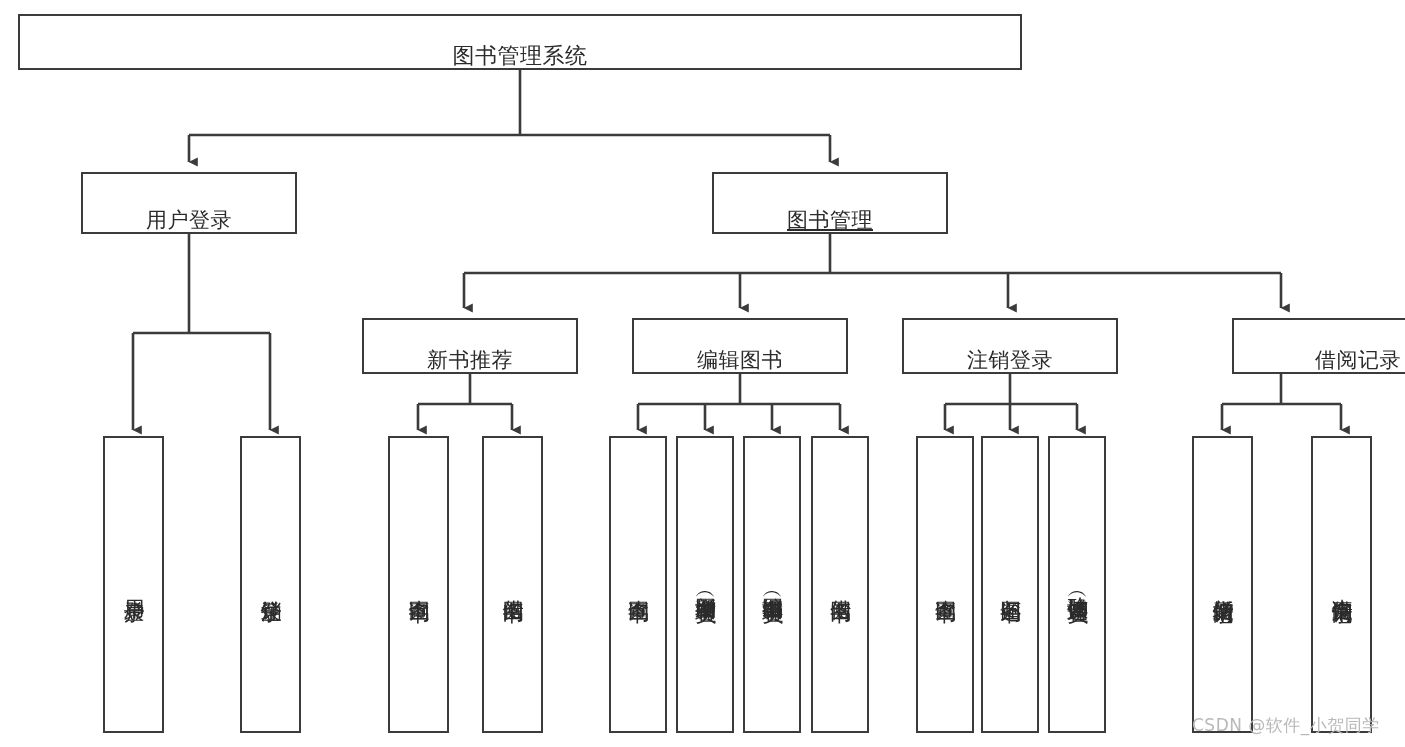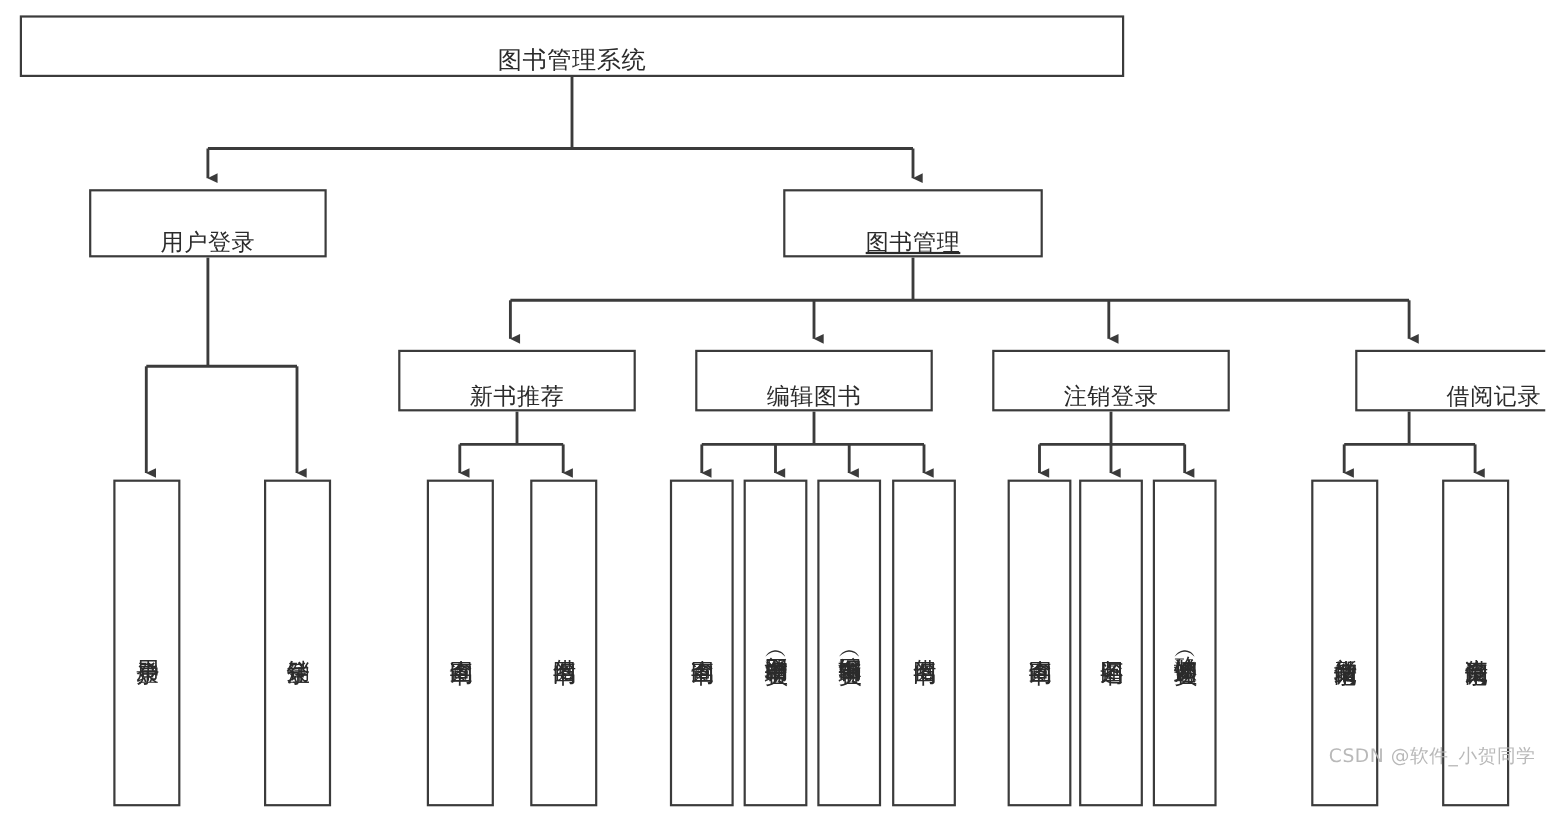--- a/index.html
+++ b/index.html
@@ -187,15 +187,15 @@
     <span class="label">确认归还（管理员）</span>
   </div>
 
   <div class="node v" style="left:1192px; top:436px; width:61px; height:297px;">
     <span class="label">新增借阅记录</span>
   </div>
   <div class="node v" style="left:1311px; top:436px; width:61px; height:297px;">
     <span class="label">查询借阅记录</span>
   </div>
 
-  <div class="watermark" style="left:1192px; top:676px;padding-left:16px;">CSDN @软件_小贺同学</div>
+  <div class="watermark" style="left:1192px; top:714px;">CSDN @软件_小贺同学</div>
 
 </div>
 
 </body></html>

